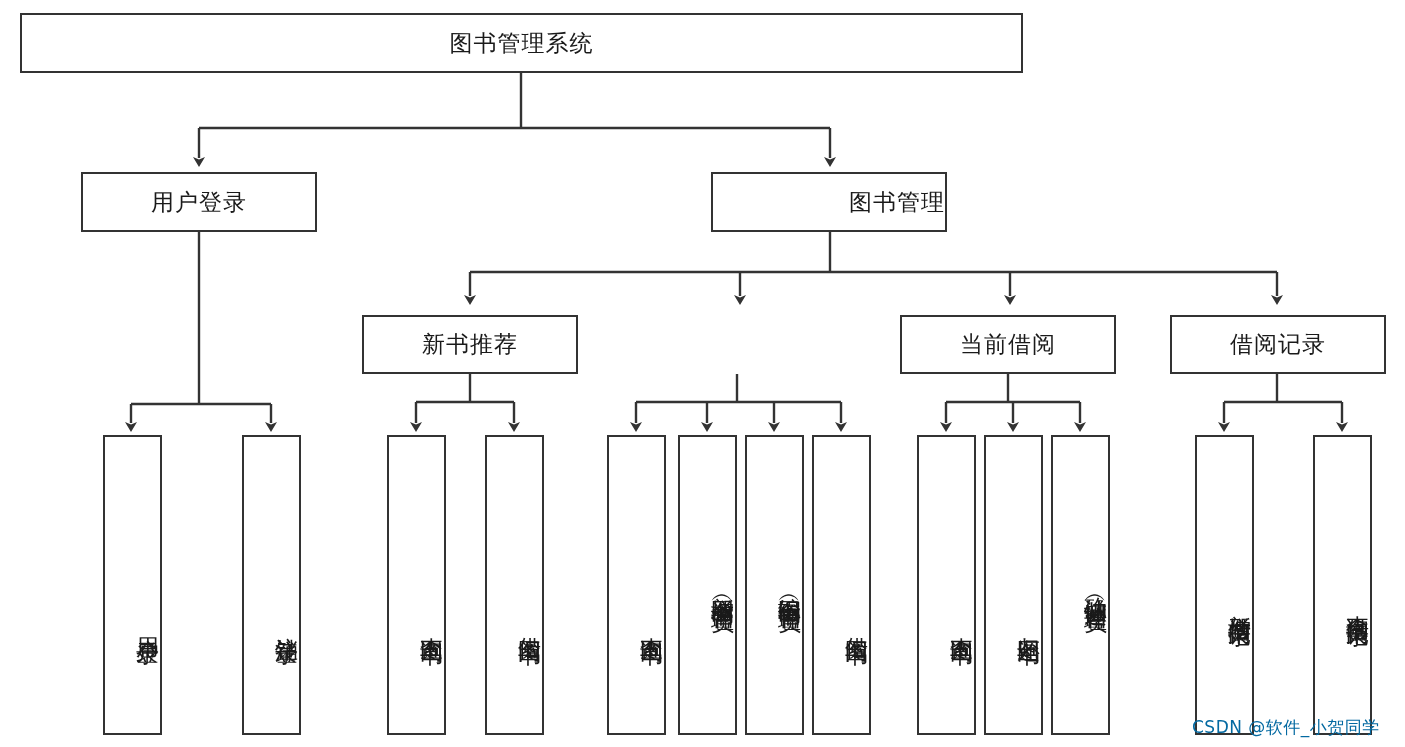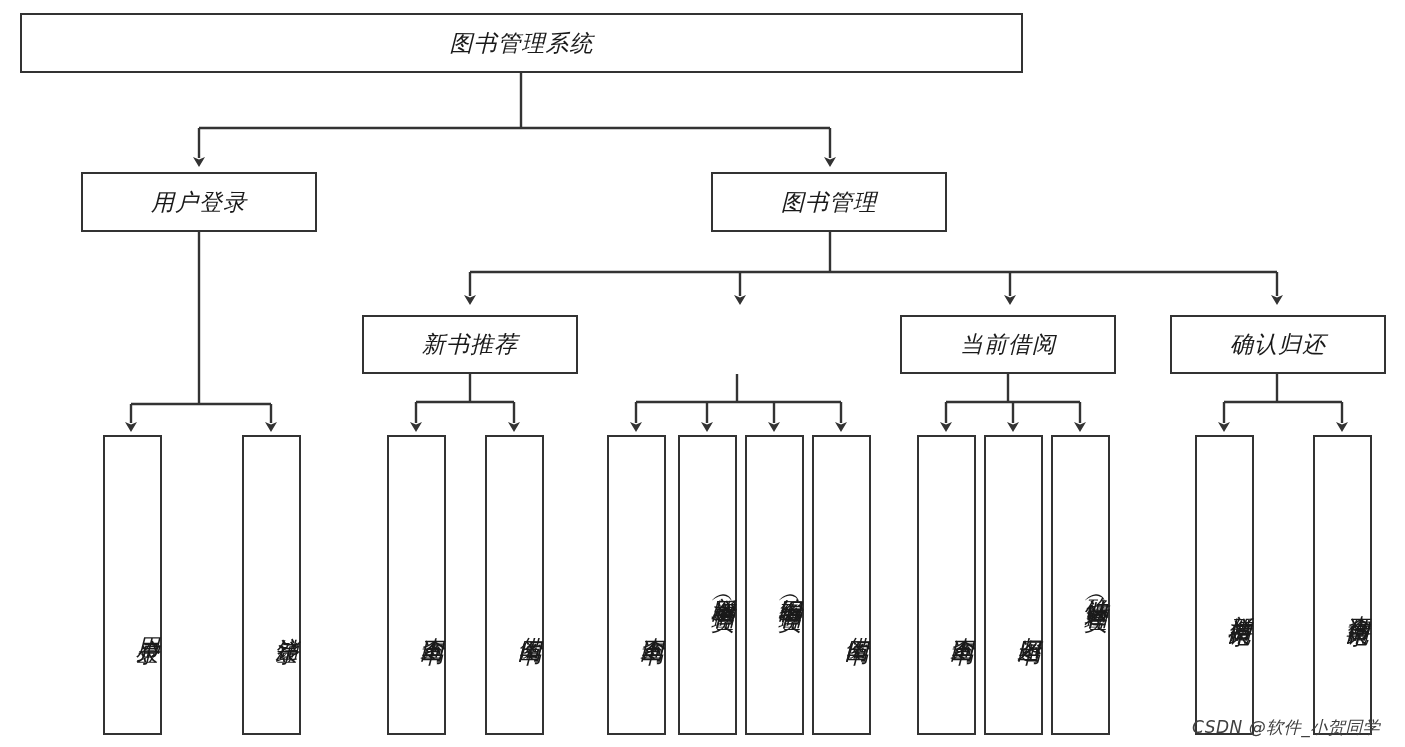--- a/index.html
+++ b/index.html
@@ -9,21 +9,20 @@
   }
   body {
     font-family: "DejaVu Sans", "Liberation Sans", sans-serif;
   }
   #canvas {
     position: relative;
     width: 1405px;
     height: 747px;
     background: #ffffff;
     overflow: hidden;
-    font-style: italic;
   }
   svg#edges {
     position: absolute;
     left: 0;
     top: 0;
     width: 1405px;
     height: 747px;
   }
   .node {
     position: absolute;
@@ -50,21 +49,21 @@
   }
   .node.vert.topalign {
     align-items: flex-start;
   }
   .label {
     white-space: pre;
     line-height: 1.08;
   }
   .watermark {
     position: absolute;
-    color: #404040;
+    color: #0369a1;
     font-size: 17px;
     letter-spacing: 0.5px;
     white-space: nowrap;
   }
 </style>
 </head>
 <body>
 
 <div id="canvas">
 
@@ -118,32 +117,32 @@
     </g>
   </svg>
 
   <div class="node horiz" style="left:20px; top:13px; width:1003px; height:60px;">
     <span class="label">图书管理系统</span>
   </div>
 
   <div class="node horiz" style="left:81px; top:172px; width:236px; height:60px;">
     <span class="label">用户登录</span>
   </div>
-  <div class="node horiz" style="left:711px; top:172px; width:236px; height:60px;">
+  <div class="node horiz" style="left:711px; top:172px; width:236px; height:60px;justify-content:flex-end;">
     <span class="label">图书管理</span>
   </div>
 
   <div class="node horiz" style="left:362px; top:315px; width:216px; height:59px;">
     <span class="label">新书推荐</span>
   </div>
   <div class="node horiz" style="left:900px; top:315px; width:216px; height:59px;text-align:right;">
     <span class="label">当前借阅</span>
   </div>
   <div class="node horiz" style="left:1170px; top:315px; width:216px; height:59px;">
-    <span class="label">确认归还</span>
+    <span class="label">借阅记录</span>
   </div>
 
   <div class="node vert" style="left:103px; top:435px; width:59px; height:300px; padding-top:75px;">
     <span class="label">用户登录</span>
   </div>
   <div class="node vert" style="left:242px; top:435px; width:59px; height:300px; padding-top:75px;">
     <span class="label">注销登录</span>
   </div>
 
   <div class="node vert" style="left:387px; top:435px; width:59px; height:300px; padding-top:75px;">

